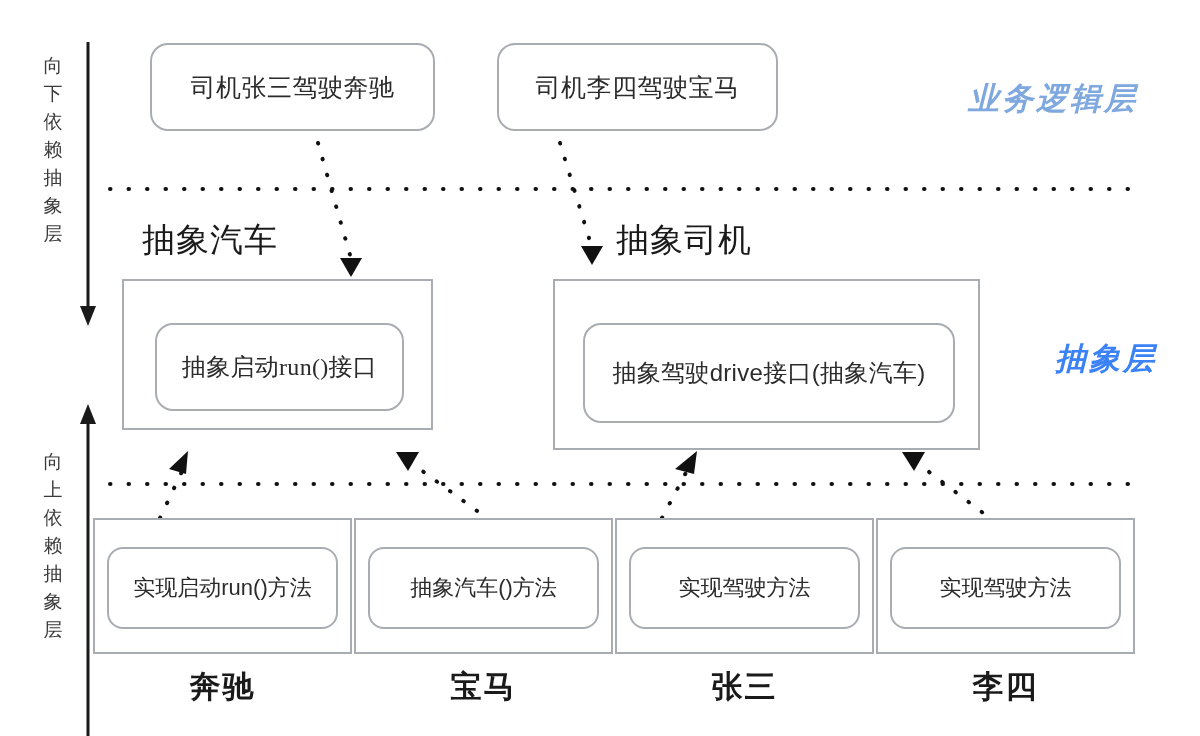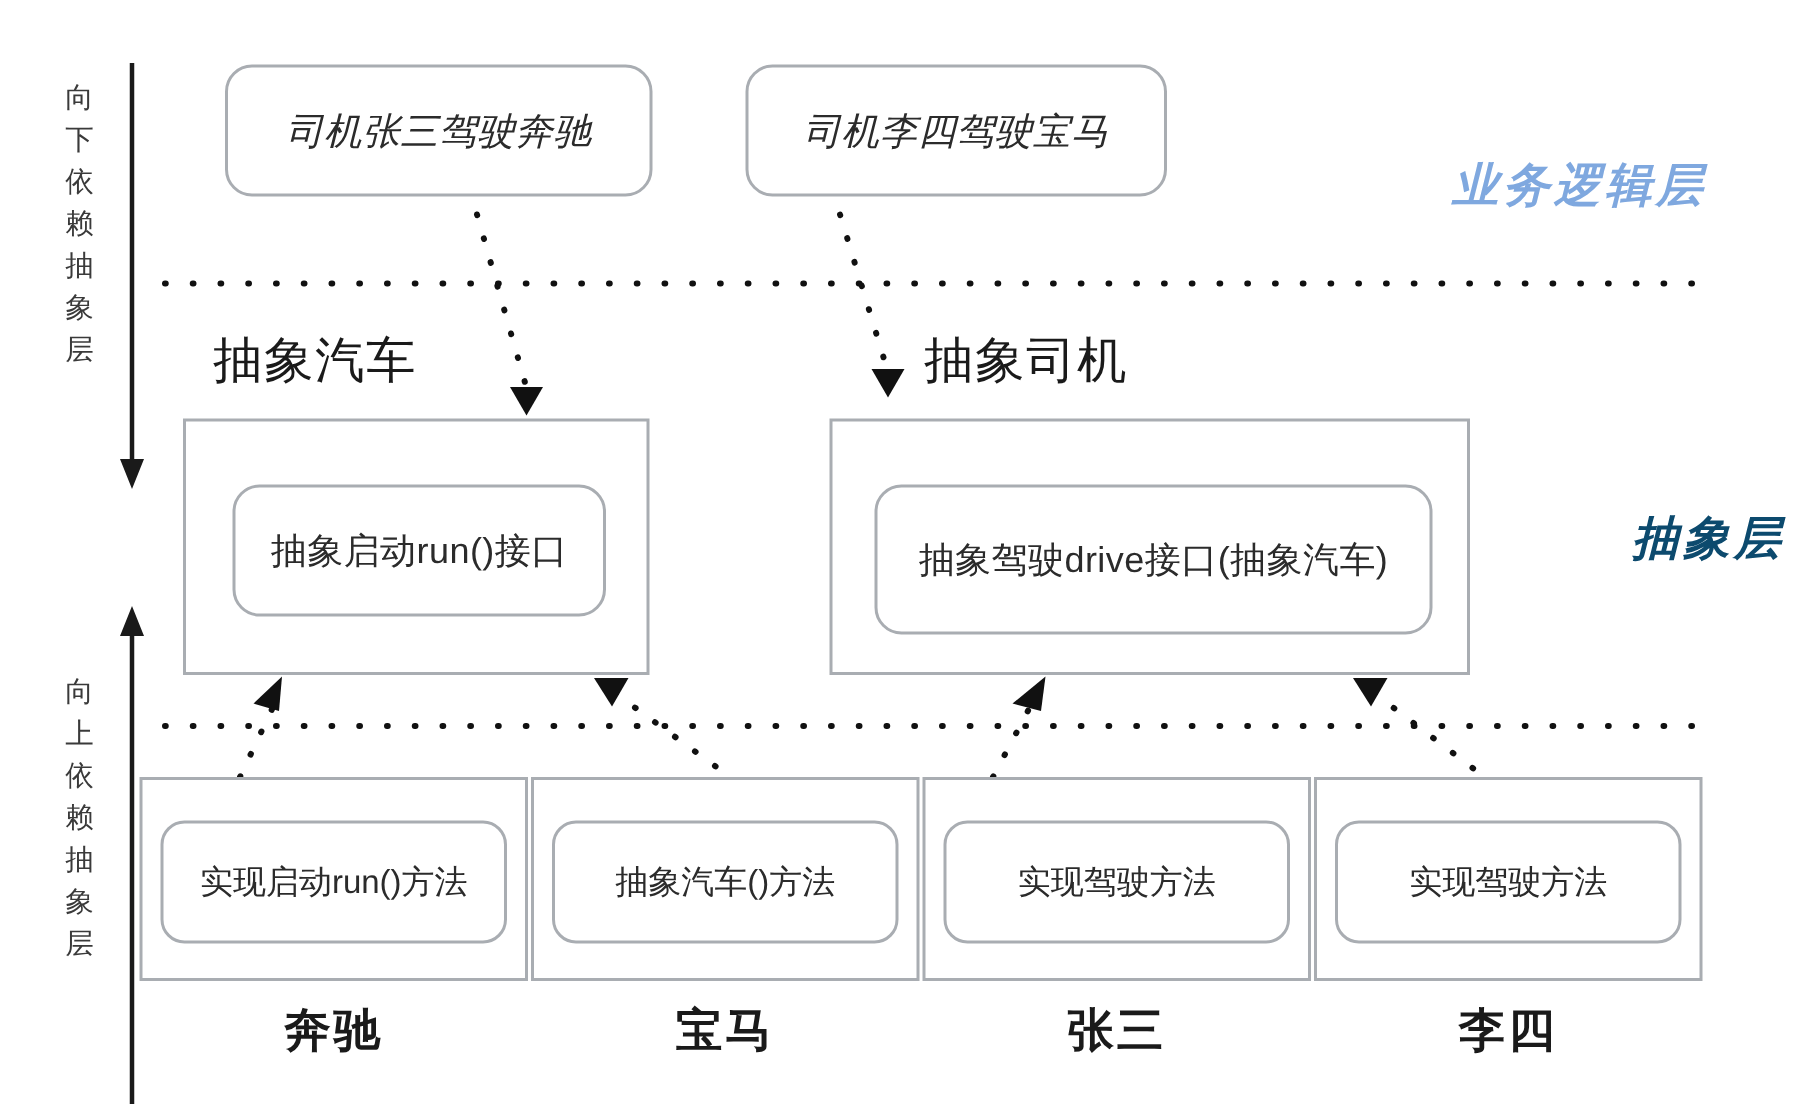--- a/index.html
+++ b/index.html
@@ -42,21 +42,20 @@
   
   .biz-box {
     position: absolute;
     border: 2px solid #a9adb2;
     border-radius: 18px;
     background: #ffffff;
     display: flex;
     align-items: center;
     justify-content: center;
     box-sizing: border-box;
-    font-style: italic;
   }
   .biz-box .txt {
     font-size: 25px;
     color: #2b2b2b;
     letter-spacing: 0.5px;
   }
 
   
   .abs-outer {
     position: absolute;
@@ -207,29 +206,29 @@
 层</div>
 
   <div class="biz-box" style="left:150px; top:43px; width:285px; height:88px;">
     <span class="txt">司机张三驾驶奔驰</span>
   </div>
 
   <div class="biz-box" style="left:497px; top:43px; width:281px; height:88px;">
     <span class="txt">司机李四驾驶宝马</span>
   </div>
 
-  <div class="layer-tag" style="left:968px; top:78px; color:#7fa8df;margin-top:25px;">业务逻辑层</div>
-
-  <div class="layer-tag" style="left:1088px; top:338px; color:#0c4a6e;">抽象层</div>
+  <div class="layer-tag" style="left:968px; top:78px; color:#7fa8df;">业务逻辑层</div>
+
+  <div class="layer-tag" style="left:1055px; top:338px; color:#3b82f6;">抽象层</div>
 
   <div class="abs-heading" style="left:142px; top:218px;font-family:Liberation Mono, monospace;">抽象汽车</div>
 
   <div class="abs-heading" style="left:616px; top:218px;">抽象司机</div>
 
-  <div class="abs-outer" style="left:122px; top:279px; width:311px; height:171px;">
+  <div class="abs-outer" style="left:122px; top:279px; width:311px; height:151px;font-family:Liberation Serif, serif;">
     <div class="abs-inner" style="left:31px; top:42px; width:249px; height:88px;">
       <span class="txt">抽象启动run()接口</span>
     </div>
   </div>
 
   <div class="abs-outer" style="left:553px; top:279px; width:427px; height:171px;">
     <div class="abs-inner" style="left:28px; top:42px; width:372px; height:100px;">
       <span class="txt">抽象驾驶drive接口(抽象汽车)</span>
     </div>
   </div>

